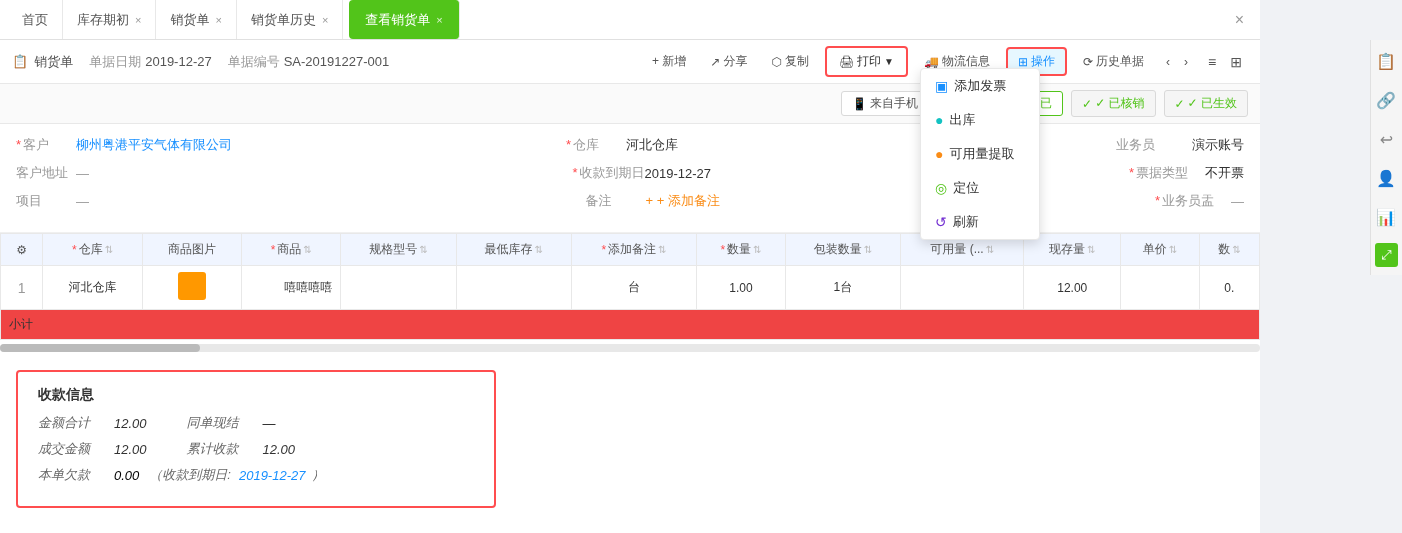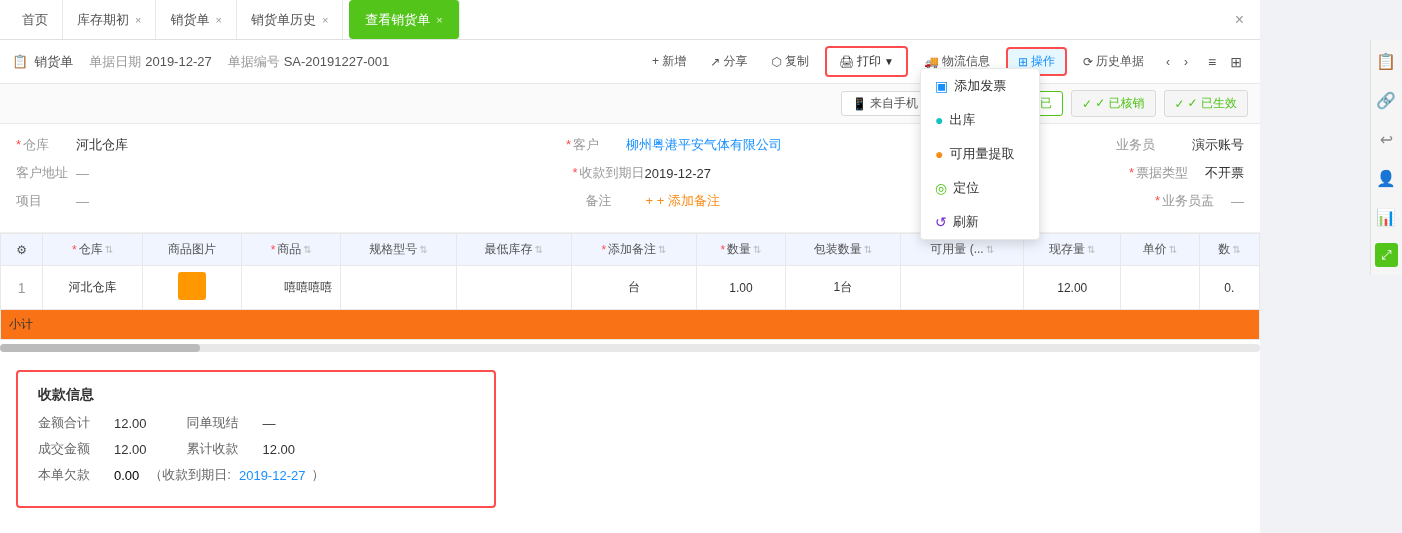--- a/index.html
+++ b/index.html
@@ -85,36 +85,36 @@
     .data-table thead tr { background: #f0f5ff; }
     .data-table th {
       padding: 7px 8px; text-align: center; font-weight: normal; color: #555;
       border: 1px solid #e8e8e8; white-space: nowrap; font-size: 12px;
     }
     .data-table td {
       padding: 6px 8px; text-align: center; border: 1px solid #e8e8e8; color: #333;
     }
     .data-table td.left { text-align: right; }
     .data-table .gear-col { color: #999; font-size: 14px; }
-    .data-table .subtotal-row td { background: #f97316; }
+    .data-table .subtotal-row td { background: #ef4444; }
     .th-sort { display: flex; align-items: center; justify-content: center; gap: 2px; }
     .sort-icon { color: #bbb; font-size: 10px; }
     .required-star { color: #ff4d4f; }
 
     
     .product-img { width: 28px; height: 28px; background: #ff9800; border-radius: 3px; display: inline-block; }
 
     
     .payment-box {
       border: 2px solid #ff4d4f; border-radius: 4px; padding: 14px 20px;
       margin: 10px 16px; display: inline-block; min-width: 480px;
     }
     .payment-title { font-size: 14px; font-weight: bold; margin-bottom: 10px; }
     .payment-row { display: flex; gap: 40px; margin-bottom: 8px; }
-    .payment-item { display: flex; align-items: center; gap: 6px; }
+    .payment-item { display: flex; align-items: center; gap: 6px; font-style: italic; }
     .payment-label { color: #666; font-size: 13px; min-width: 70px; }
     .payment-value { font-size: 13px; color: #333; }
     .payment-value.red { color: #000000; }
     .payment-value.blue { color: #1890ff; }
 
     
     .dropdown-menu {
       position: absolute; top: 68px; right: 220px; background: #fff;
       border: 1px solid #e8e8e8; border-radius: 4px; box-shadow: 0 4px 12px rgba(0,0,0,0.15);
       min-width: 120px; z-index: 100;
@@ -251,29 +251,29 @@
     <div class="status-btn effective">
       <span class="check">✓</span>
       <span>✓ 已生效</span>
     </div>
   </div>
 
   <div class="form-section">
     <div class="form-row">
       <div class="form-field">
         <span class="form-label">
+          <span class="required">*</span><span>客户</span>
+        </span>
+        <span class="form-value link">柳州粤港平安气体有限公司</span>
+      </div>
+      <div class="form-field">
+        <span class="form-label">
           <span class="required">*</span><span>仓库</span>
         </span>
         <span class="form-value">河北仓库</span>
-      </div>
-      <div class="form-field">
-        <span class="form-label">
-          <span class="required">*</span><span>客户</span>
-        </span>
-        <span class="form-value link">柳州粤港平安气体有限公司</span>
       </div>
       <div class="salesperson-field">
         <span class="form-label">业务员</span>
         <span class="form-value">演示账号</span>
       </div>
     </div>
     <div class="form-row">
       <div class="form-field">
         <span class="form-label">客户地址</span>
         <span class="form-value dash">—</span>

